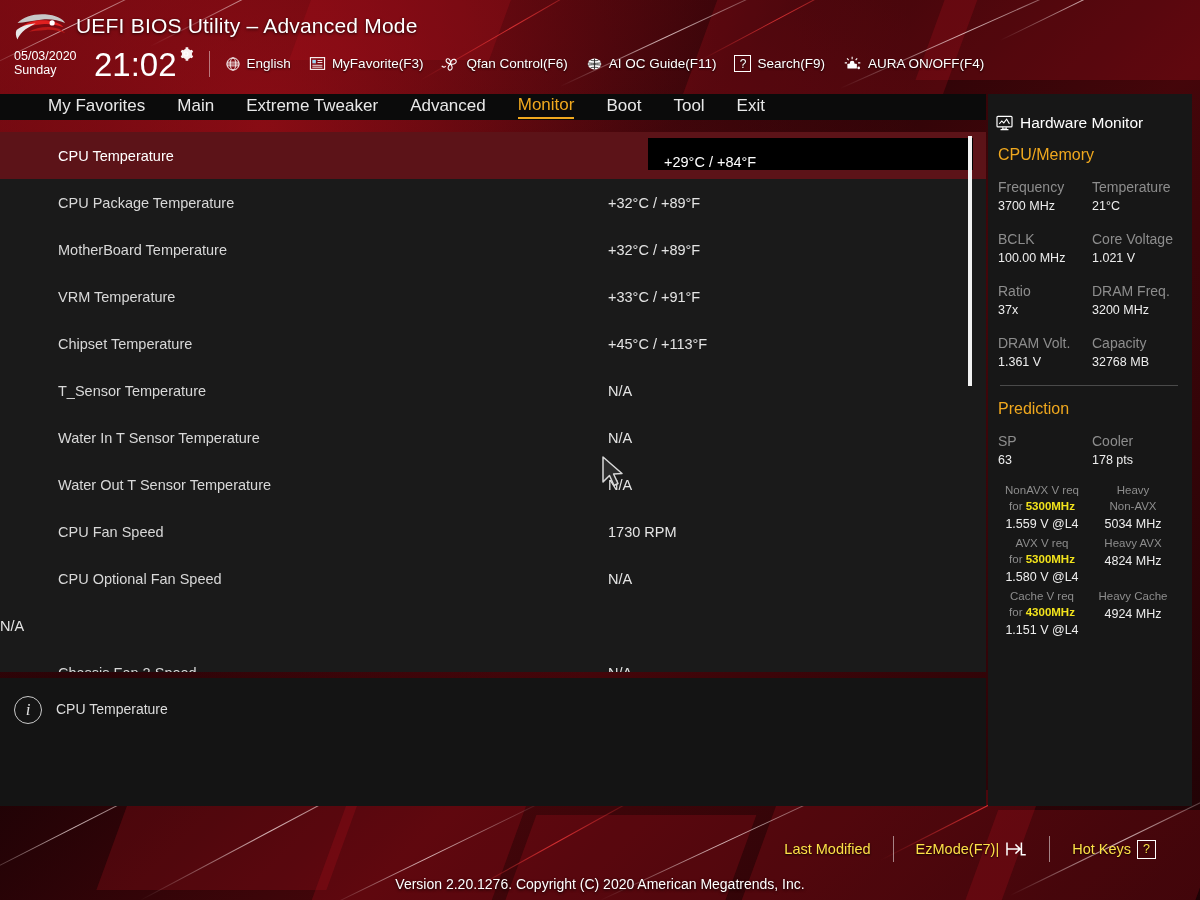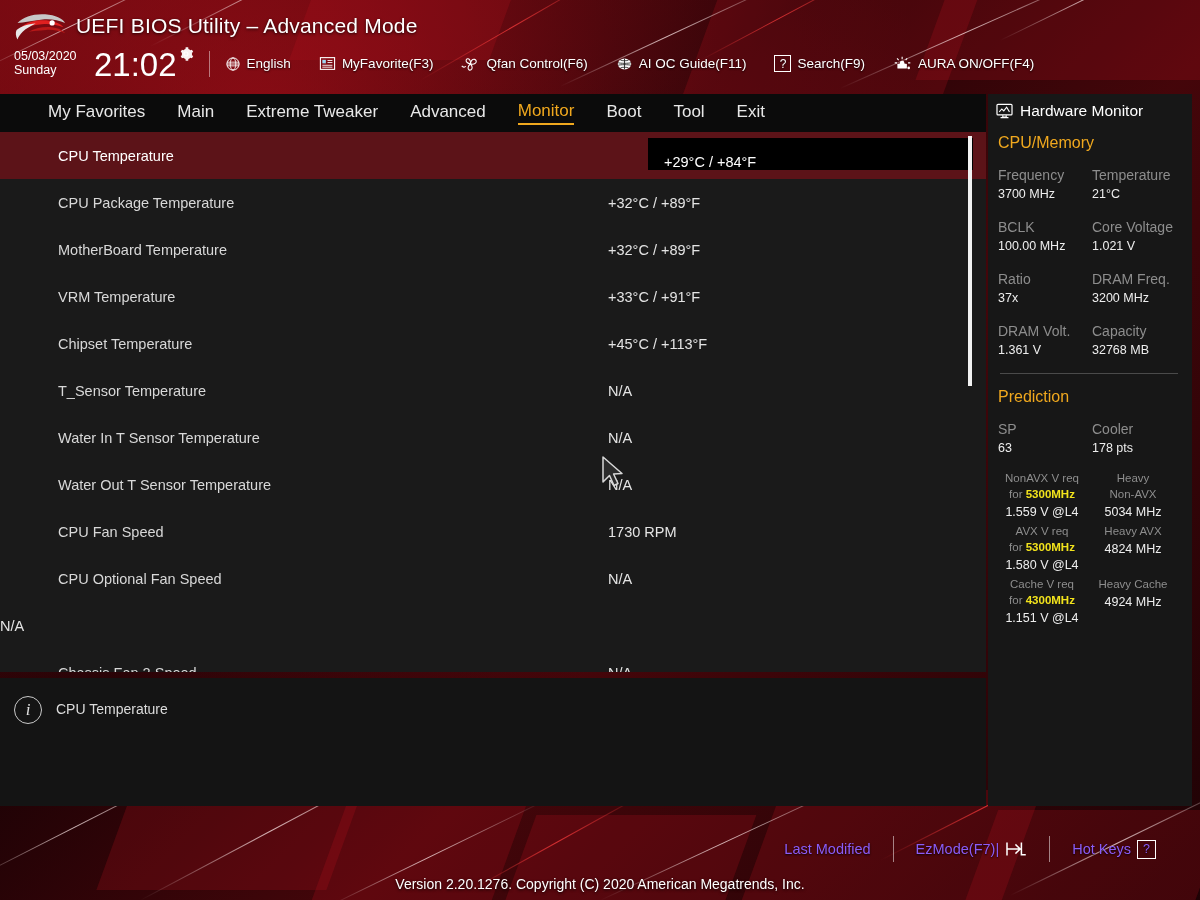--- a/index.html
+++ b/index.html
@@ -55,30 +55,30 @@
   }
   .meta-row { display: flex; align-items: center; padding: 4px 0 0 14px; }
   .datetime { color: #fff; line-height: 1.05; font-size: 12.5px; width: 78px; flex: none; }
   .datetime .dow { font-size: 12.5px; }
   .clock {
     color: #fff; font-size: 33px; font-weight: 300; letter-spacing: 0px;
     margin-left: 2px; line-height: 1; position: relative; top: 1px;
   }
   .gear { margin-left: 1px; position: relative; top: -10px; }
   .vsep { width: 1px; height: 26px; background: rgba(255,255,255,.45); margin: 0 15px; }
-  .hdr-items { display: flex; align-items: center; gap: 28px; }
+  .hdr-items { display: flex; align-items: center; gap: 18px; }
   .hdr-item {
     display: flex; align-items: center; gap: 6px;
     color: #fff; font-size: 13.5px; white-space: nowrap;
     text-shadow: 0 1px 2px rgba(0,0,0,.85);
   }
 
   
   .navbar {
-    position: absolute; top: 94px; left: 0; width: 986px; height: 38px;
+    position: absolute; top: 94px; left: 0; width: 986px; height: 26px;
     background: #0b0b0b; z-index: 10;
     display: flex; align-items: center; padding-left: 48px; gap: 32px;
   }
   .nav-tab {
     color: #e8e8e8; font-size: 17px; white-space: nowrap;
     padding-bottom: 2px;
   }
   .nav-tab.active {
     color: #f0a81e; border-bottom: 2px solid #f0a81e;
   }
@@ -121,21 +121,21 @@
     border: 1.6px solid #c9c9c9; color: #e0e0e0;
     display: flex; align-items: center; justify-content: center;
     font-family: "Liberation Serif", serif; font-size: 17px; font-style: italic;
     flex: none;
   }
   .info-text { color: #dcdcdc; font-size: 14px; padding-top: 5px; }
 
   
   .hwmon {
     position: absolute; top: 94px; left: 988px; width: 204px; height: 712px;
-    background: #171717; z-index: 10; padding: 8px 0 0 0; overflow: hidden;
+    background: #171717; z-index: 10; padding: 20px 0 0 0; overflow: hidden;
   }
   .hw-title {
     display: flex; align-items: center; gap: 7px;
     color: #fff; font-size: 15.5px; padding-left: 8px; margin-bottom: 14px;
   }
   .hw-section-name {
     color: #f0a81e; font-size: 16px; padding-left: 10px; margin-bottom: 13px;
   }
   .hw-grid { padding-left: 10px; padding-right: 6px; }
   .hw-pair { display: flex; margin-bottom: 13px; }
@@ -156,21 +156,21 @@
 
   
   .bottombar {
     position: absolute; top: 806px; left: 0; width: 1200px; height: 94px; z-index: 10;
   }
   .bb-actions {
     display: flex; align-items: center; justify-content: flex-end;
     gap: 0; padding: 30px 22px 0 0;
   }
   .bb-item {
-    color: #8b5cf6; font-size: 14.5px; white-space: nowrap;
+    color: #fde047; font-size: 14.5px; white-space: nowrap;
     display: flex; align-items: center; gap: 6px;
     text-shadow: 0 1px 2px rgba(0,0,0,.9);
     padding: 0 22px;
   }
   .bb-sep { width: 1px; height: 26px; background: rgba(255,255,255,.5); }
   .bb-key {
     display: inline-flex; align-items: center; justify-content: center;
     min-width: 19px; height: 19px; border: 1.4px solid #fff;
     font-size: 12.5px; padding: 0 3px;
   }

